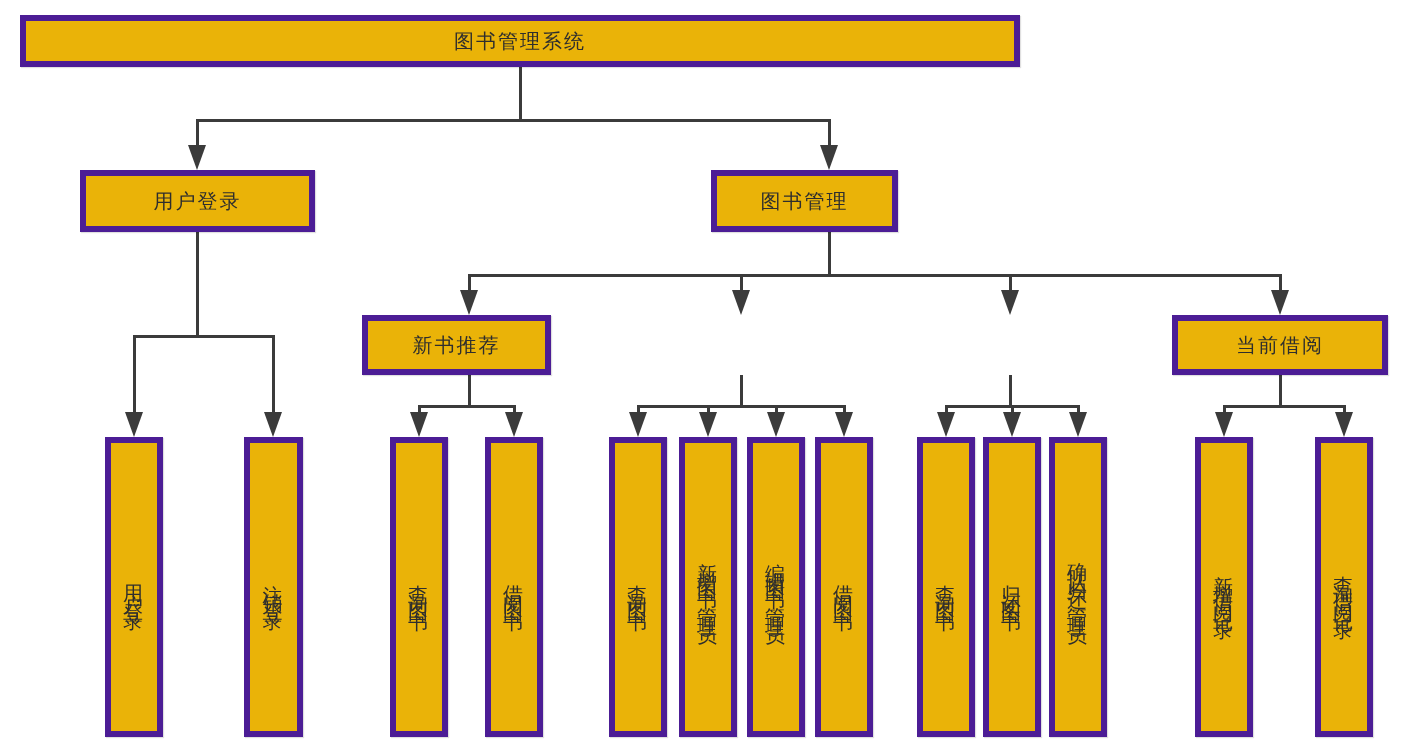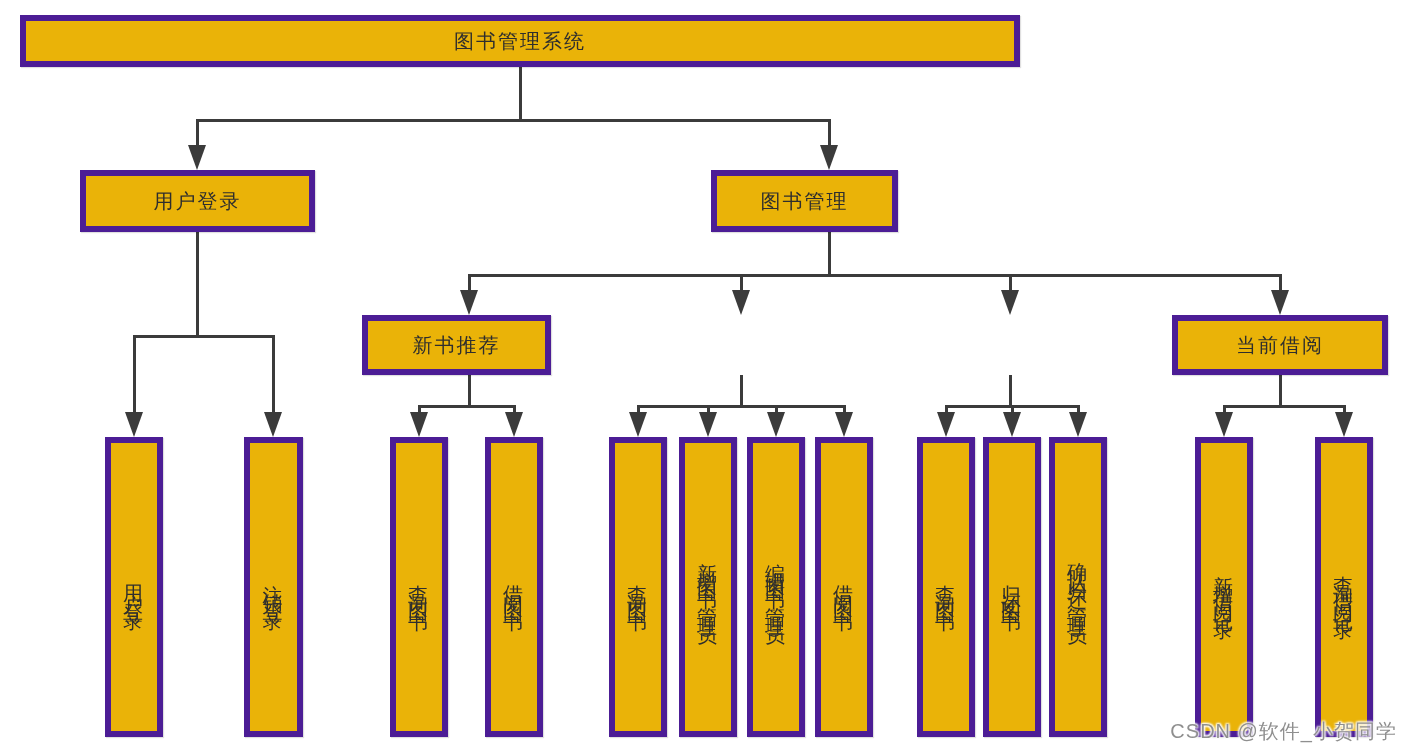--- a/index.html
+++ b/index.html
@@ -137,15 +137,14 @@
   <div class="node leaf" style="left:747px; top:437px; width:58px; height:300px;">编辑图书（管理员）</div>
   <div class="node leaf" style="left:815px; top:437px; width:58px; height:300px;">借阅图书</div>
 
   <div class="node leaf" style="left:917px; top:437px; width:58px; height:300px;">查询图书</div>
   <div class="node leaf" style="left:983px; top:437px; width:58px; height:300px;">归还图书</div>
   <div class="node leaf" style="left:1049px; top:437px; width:58px; height:300px;">确认归还（管理员）</div>
 
   <div class="node leaf" style="left:1195px; top:437px; width:58px; height:300px;">新增借阅记录</div>
   <div class="node leaf" style="left:1315px; top:437px; width:58px; height:300px;">查询借阅记录</div>
 
-  <div id="watermark">CSDN @软件_小贺同学</div>
 
 </div>
 
 </body></html>

